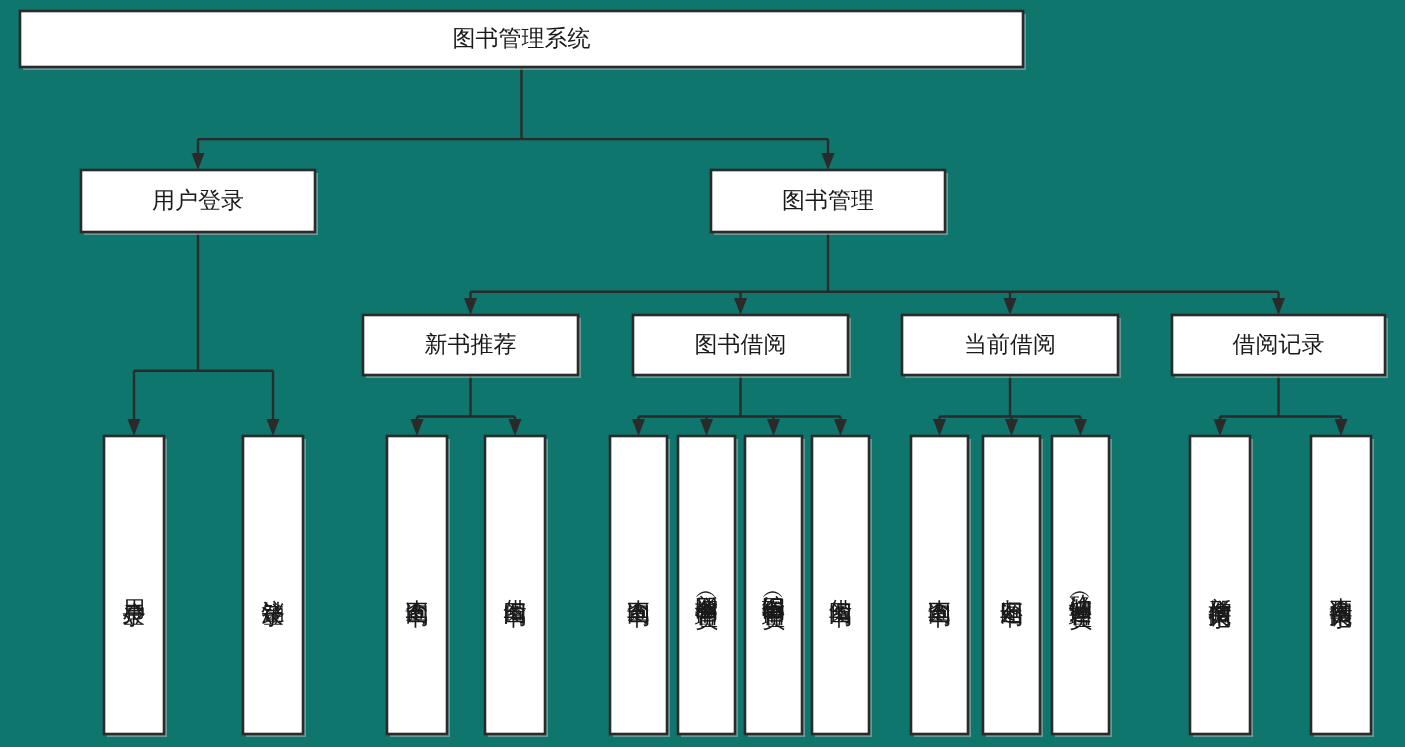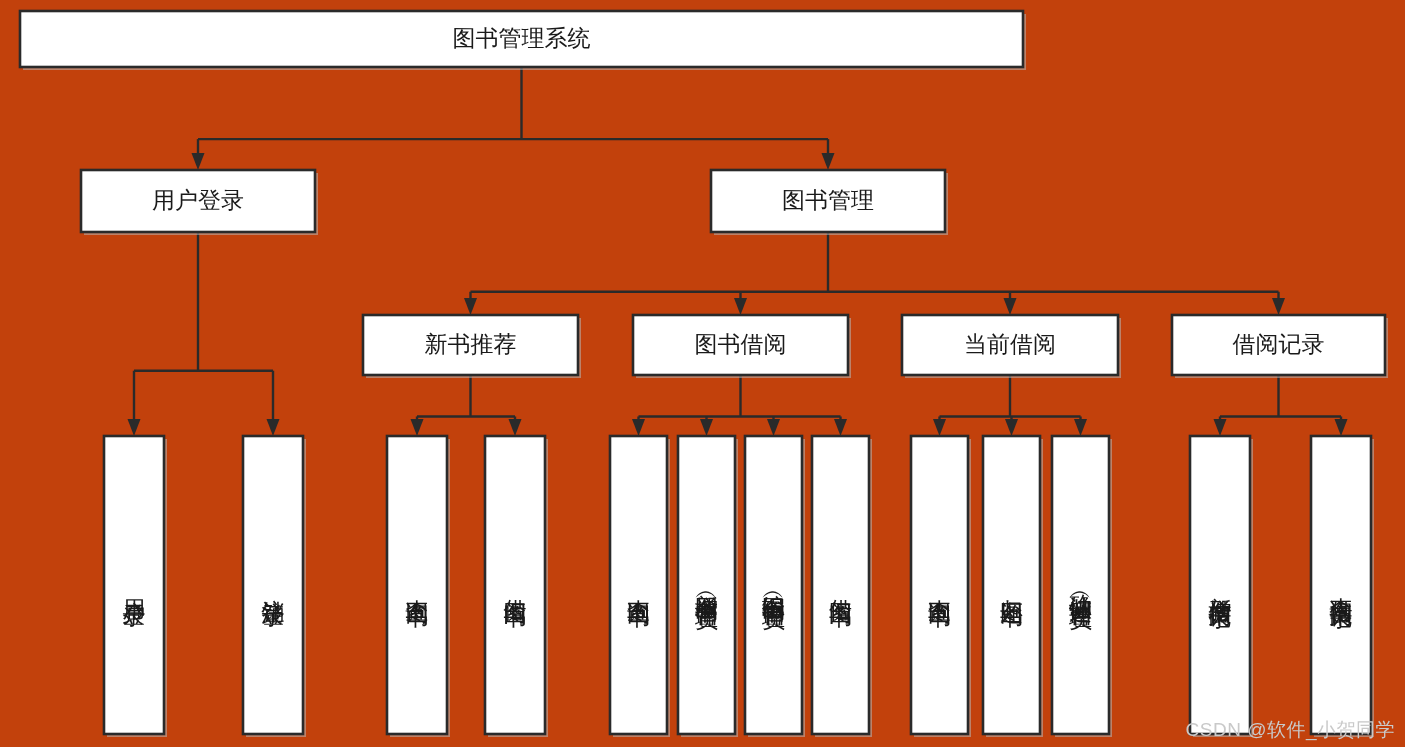--- a/index.html
+++ b/index.html
@@ -5,21 +5,21 @@
   html, body {
     margin: 0;
     padding: 0;
     background: #ffffff;
     font-family: "Liberation Sans", "DejaVu Sans", sans-serif;
   }
   #stage {
     position: relative;
     width: 1405px;
     height: 747px;
-    background: #c2410c;
+    background: #0f766e;
     overflow: hidden;
   }
   svg#diagram {
     position: absolute;
     left: 0;
     top: 0;
     width: 1405px;
     height: 747px;
   }
   .node-rect {
@@ -279,15 +279,14 @@
         <span>确认归还（管理员）</span>
       </div>
       <div class="leaf-label-wrap" style="left: 1190px; top: 436px; width: 60px; height: 298px;">
         <span>新增借阅记录</span>
       </div>
       <div class="leaf-label-wrap" style="left: 1311px; top: 436px; width: 60px; height: 298px;">
         <span>查询借阅记录</span>
       </div>
     </div>
 
-  <div class="watermark">CSDN @软件_小贺同学</div>
 
 </div>
 
 </body></html>

